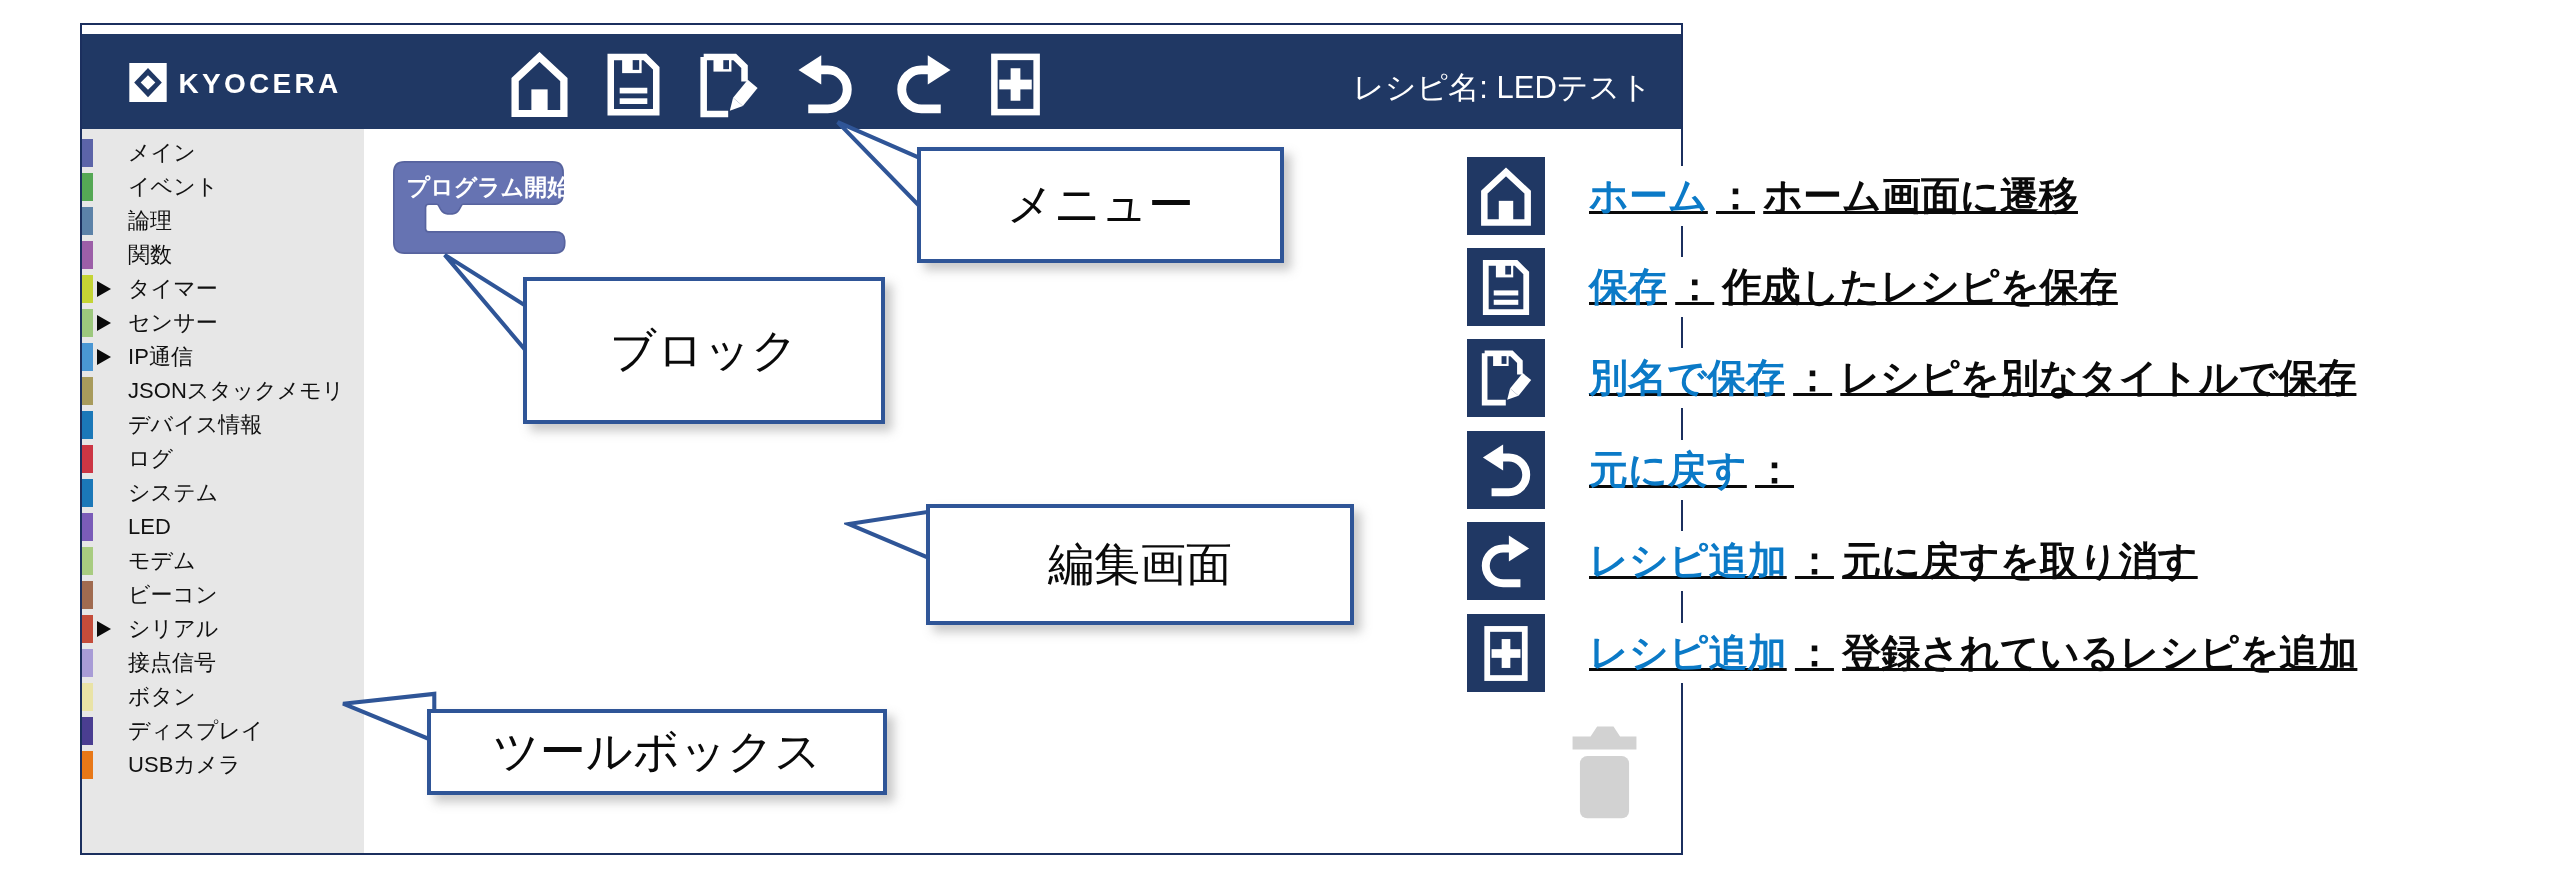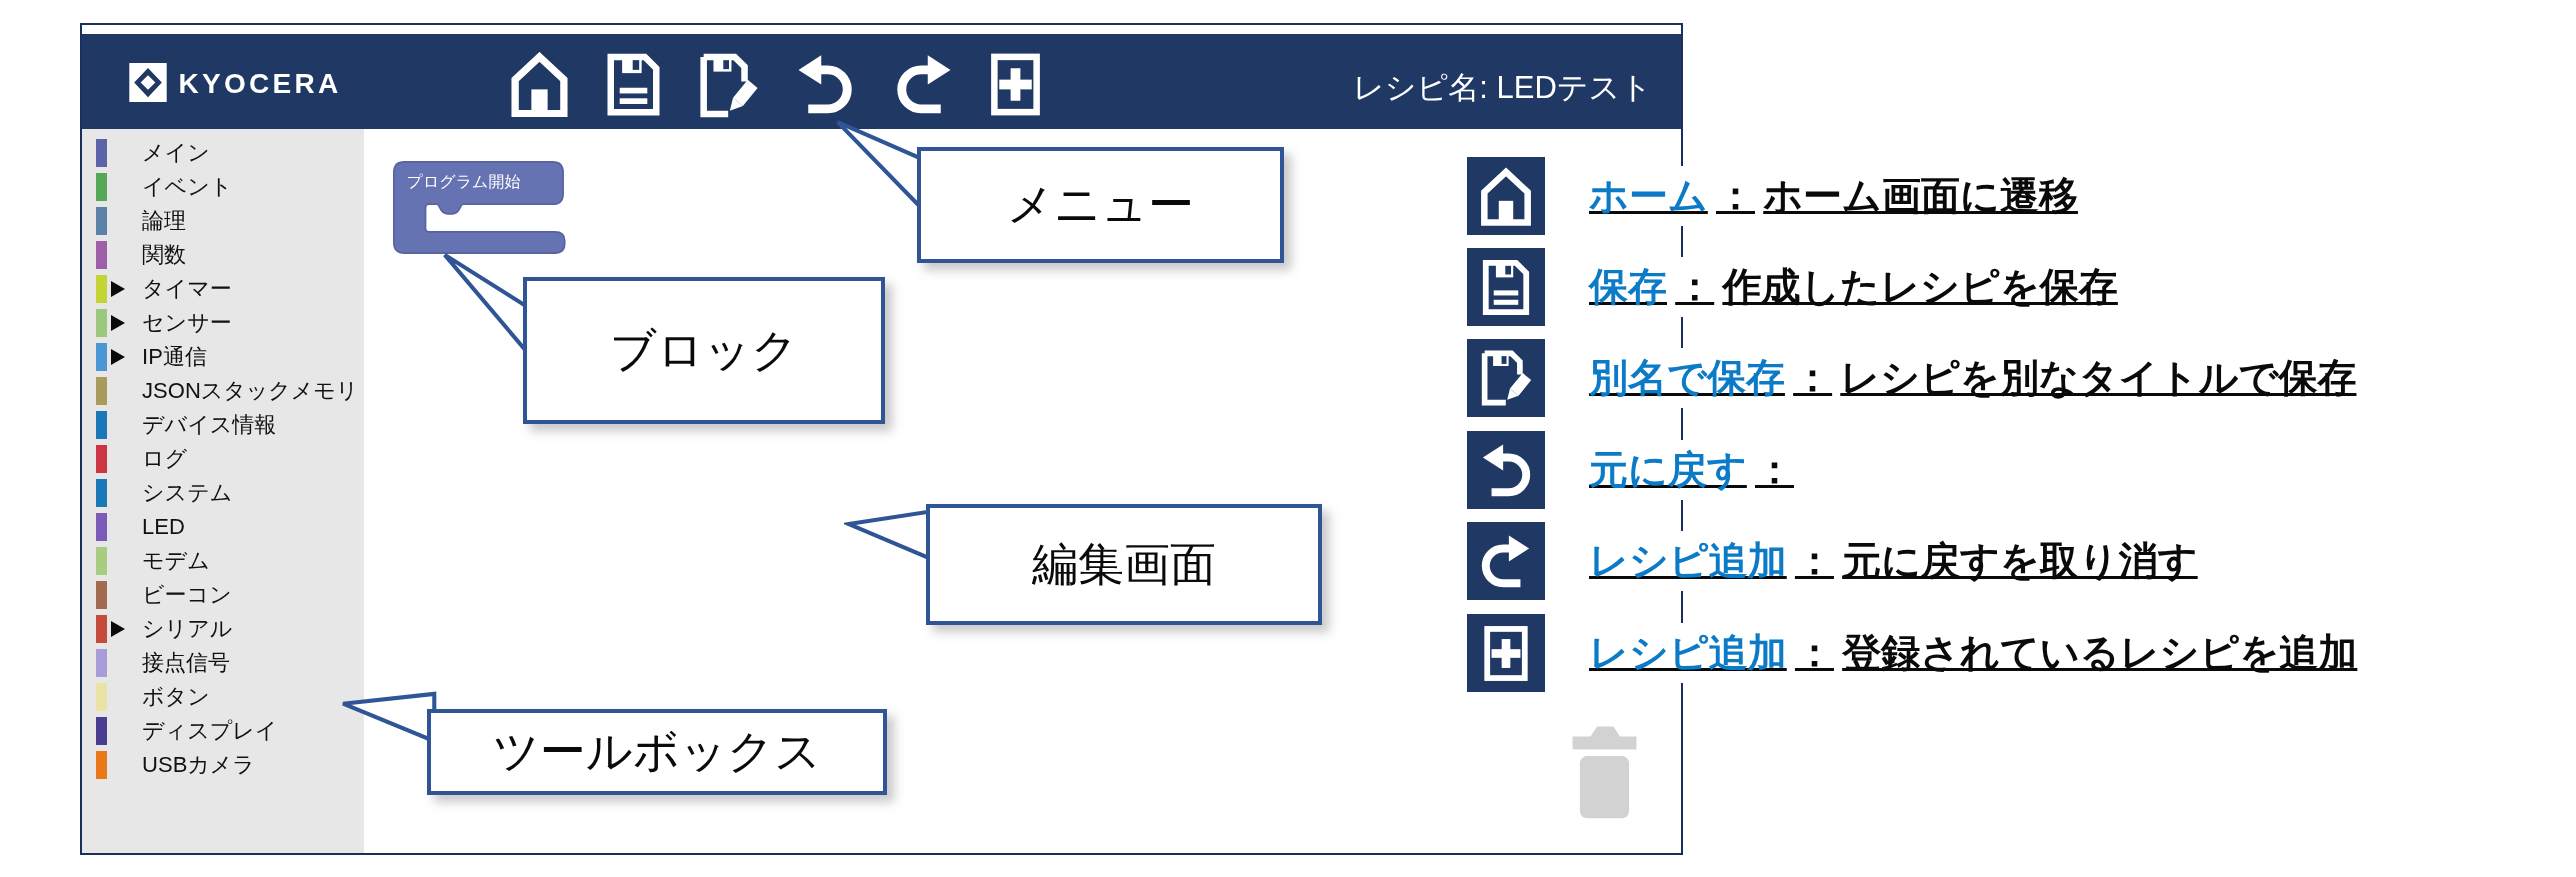--- a/index.html
+++ b/index.html
@@ -12,31 +12,31 @@
     border:2.4px solid #1b2f5e;background:#ffffff;box-sizing:border-box;}
   .header-bar{position:absolute;left:0;top:9px;right:0;height:104px;background:#203864;}
   .logo{position:absolute;left:47px;top:29px;display:flex;align-items:center;gap:11.4px;}
   .logo-text{color:#fff;font-size:28px;font-weight:bold;letter-spacing:3.3px;}
   .tb-icon{position:absolute;top:18px;width:59px;height:65px;cursor:pointer;}
   .recipe-name{position:absolute;right:29px;top:33px;color:#fff;font-size:31px;white-space:nowrap;}
 
   
   .toolbox{position:absolute;left:0;top:104px;width:282px;bottom:0;background:#e7e7e7;
     padding-top:6.5px;box-sizing:border-box;}
-  .tb-item{height:34px;display:flex;align-items:center;padding-left:14px;cursor:pointer;}
+  .tb-item{height:34px;display:flex;align-items:center;padding-left:0;cursor:pointer;}
   .chip{width:10.6px;height:28px;flex:none;}
   .arrow-slot{width:29px;flex:none;display:flex;align-items:center;}
   .expand-arrow{width:0;height:0;border-top:8.2px solid transparent;border-bottom:8.2px solid transparent;
     border-left:14px solid #0a0a0a;margin-left:4.1px;}
   .tb-label{margin-left:6.5px;font-size:22px;color:#111;white-space:nowrap;}
 
   
   .editor{position:absolute;left:282px;top:104px;right:0;bottom:0;background:#fff;}
   .start-block{position:absolute;left:28.6px;top:32px;width:175px;height:93px;cursor:grab;}
-  .start-block-label{position:absolute;left:14px;top:10.6px;color:#fff;font-size:16px;white-space:nowrap;}
+  .start-block-label{position:absolute;left:14px;top:10.6px;color:#fff;font-size:23px;white-space:nowrap;font-weight:bold;}
   .trash{position:absolute;right:38px;bottom:33px;width:77px;height:100px;}
 
   
   .callout{position:absolute;background:#fff;border:4.1px solid #2f5597;box-sizing:border-box;
     box-shadow:7.3px 7.3px 9.8px rgba(110,110,110,.38);display:flex;align-items:center;justify-content:center;
     font-size:46px;color:#0a0a0a;z-index:6;}
   .tail{position:absolute;z-index:5;}
 
   
   .legend-row{position:absolute;left:1467px;height:78px;display:flex;align-items:center;z-index:7;}
@@ -273,21 +273,21 @@
 <svg class="tail" style="left:439px;top:250px" width="98" height="111" viewBox="0 0 120 136">
   <polygon points="7,6 112,72 112,130" fill="#ffffff" stroke="#2f5597" stroke-width="5"></polygon>
 </svg>
 <div class="callout" style="left:523px;top:277px;width:362px;height:147px">
   <span>ブロック</span>
 </div>
 
 <svg class="tail" style="left:844px;top:506px" width="96" height="59" viewBox="0 0 118 72">
   <polygon points="6,22 110,6 110,66" fill="#ffffff" stroke="#2f5597" stroke-width="5"></polygon>
 </svg>
-<div class="callout" style="left:926px;top:504px;width:396px;height:121px">
+<div class="callout" style="left:926px;top:504px;width:428px;height:121px">
   <span>編集画面</span>
 </div>
 
 <svg class="tail" style="left:338px;top:689px" width="103" height="57" viewBox="0 0 126 70">
   <polygon points="6,18 118,6 118,64" fill="#ffffff" stroke="#2f5597" stroke-width="5"></polygon>
 </svg>
 <div class="callout" style="left:427px;top:709px;width:460px;height:86px">
   <span>ツールボックス</span>
 </div>
 

